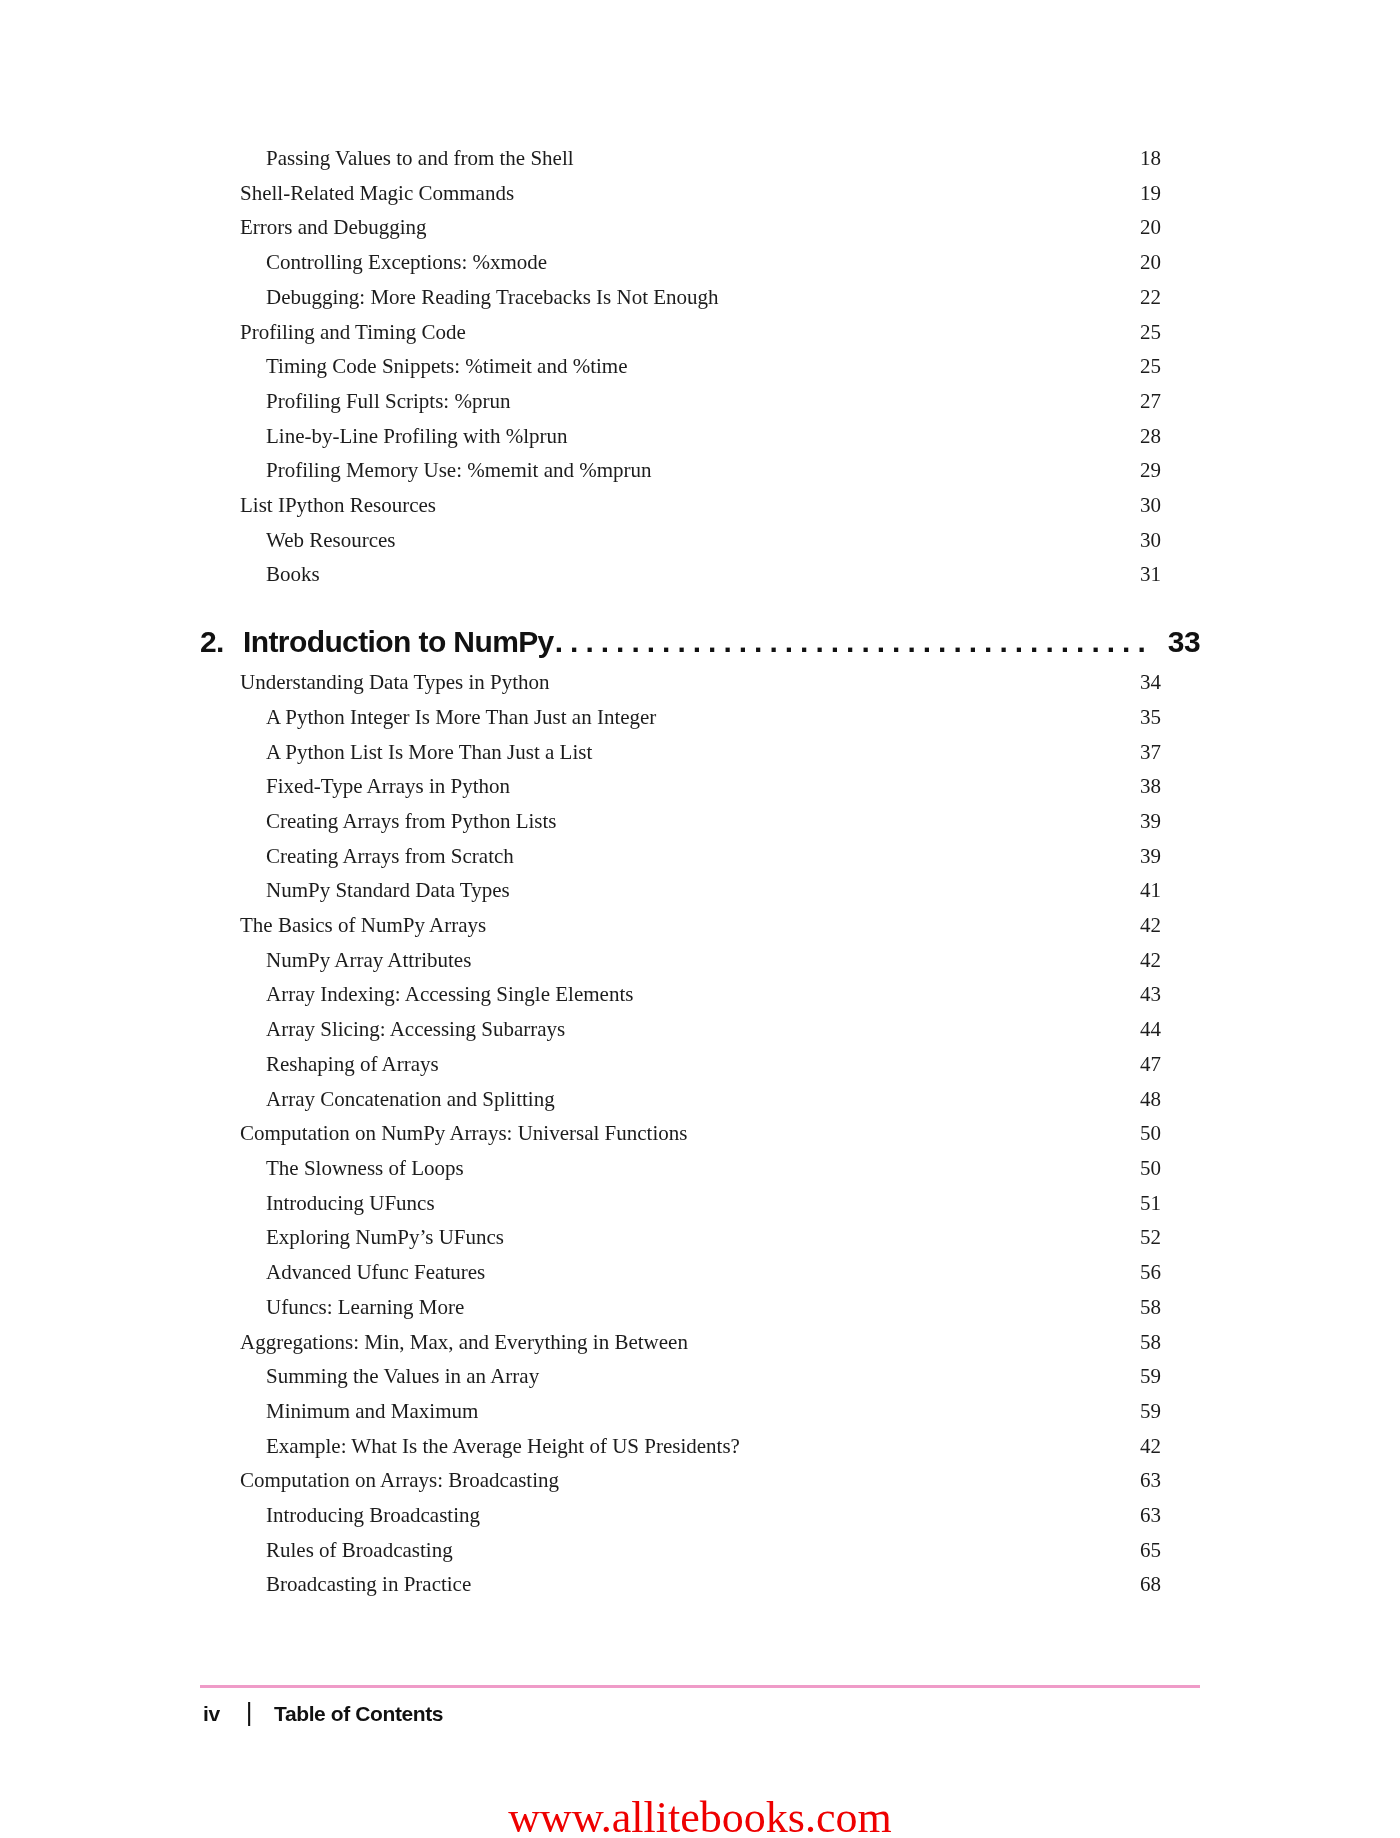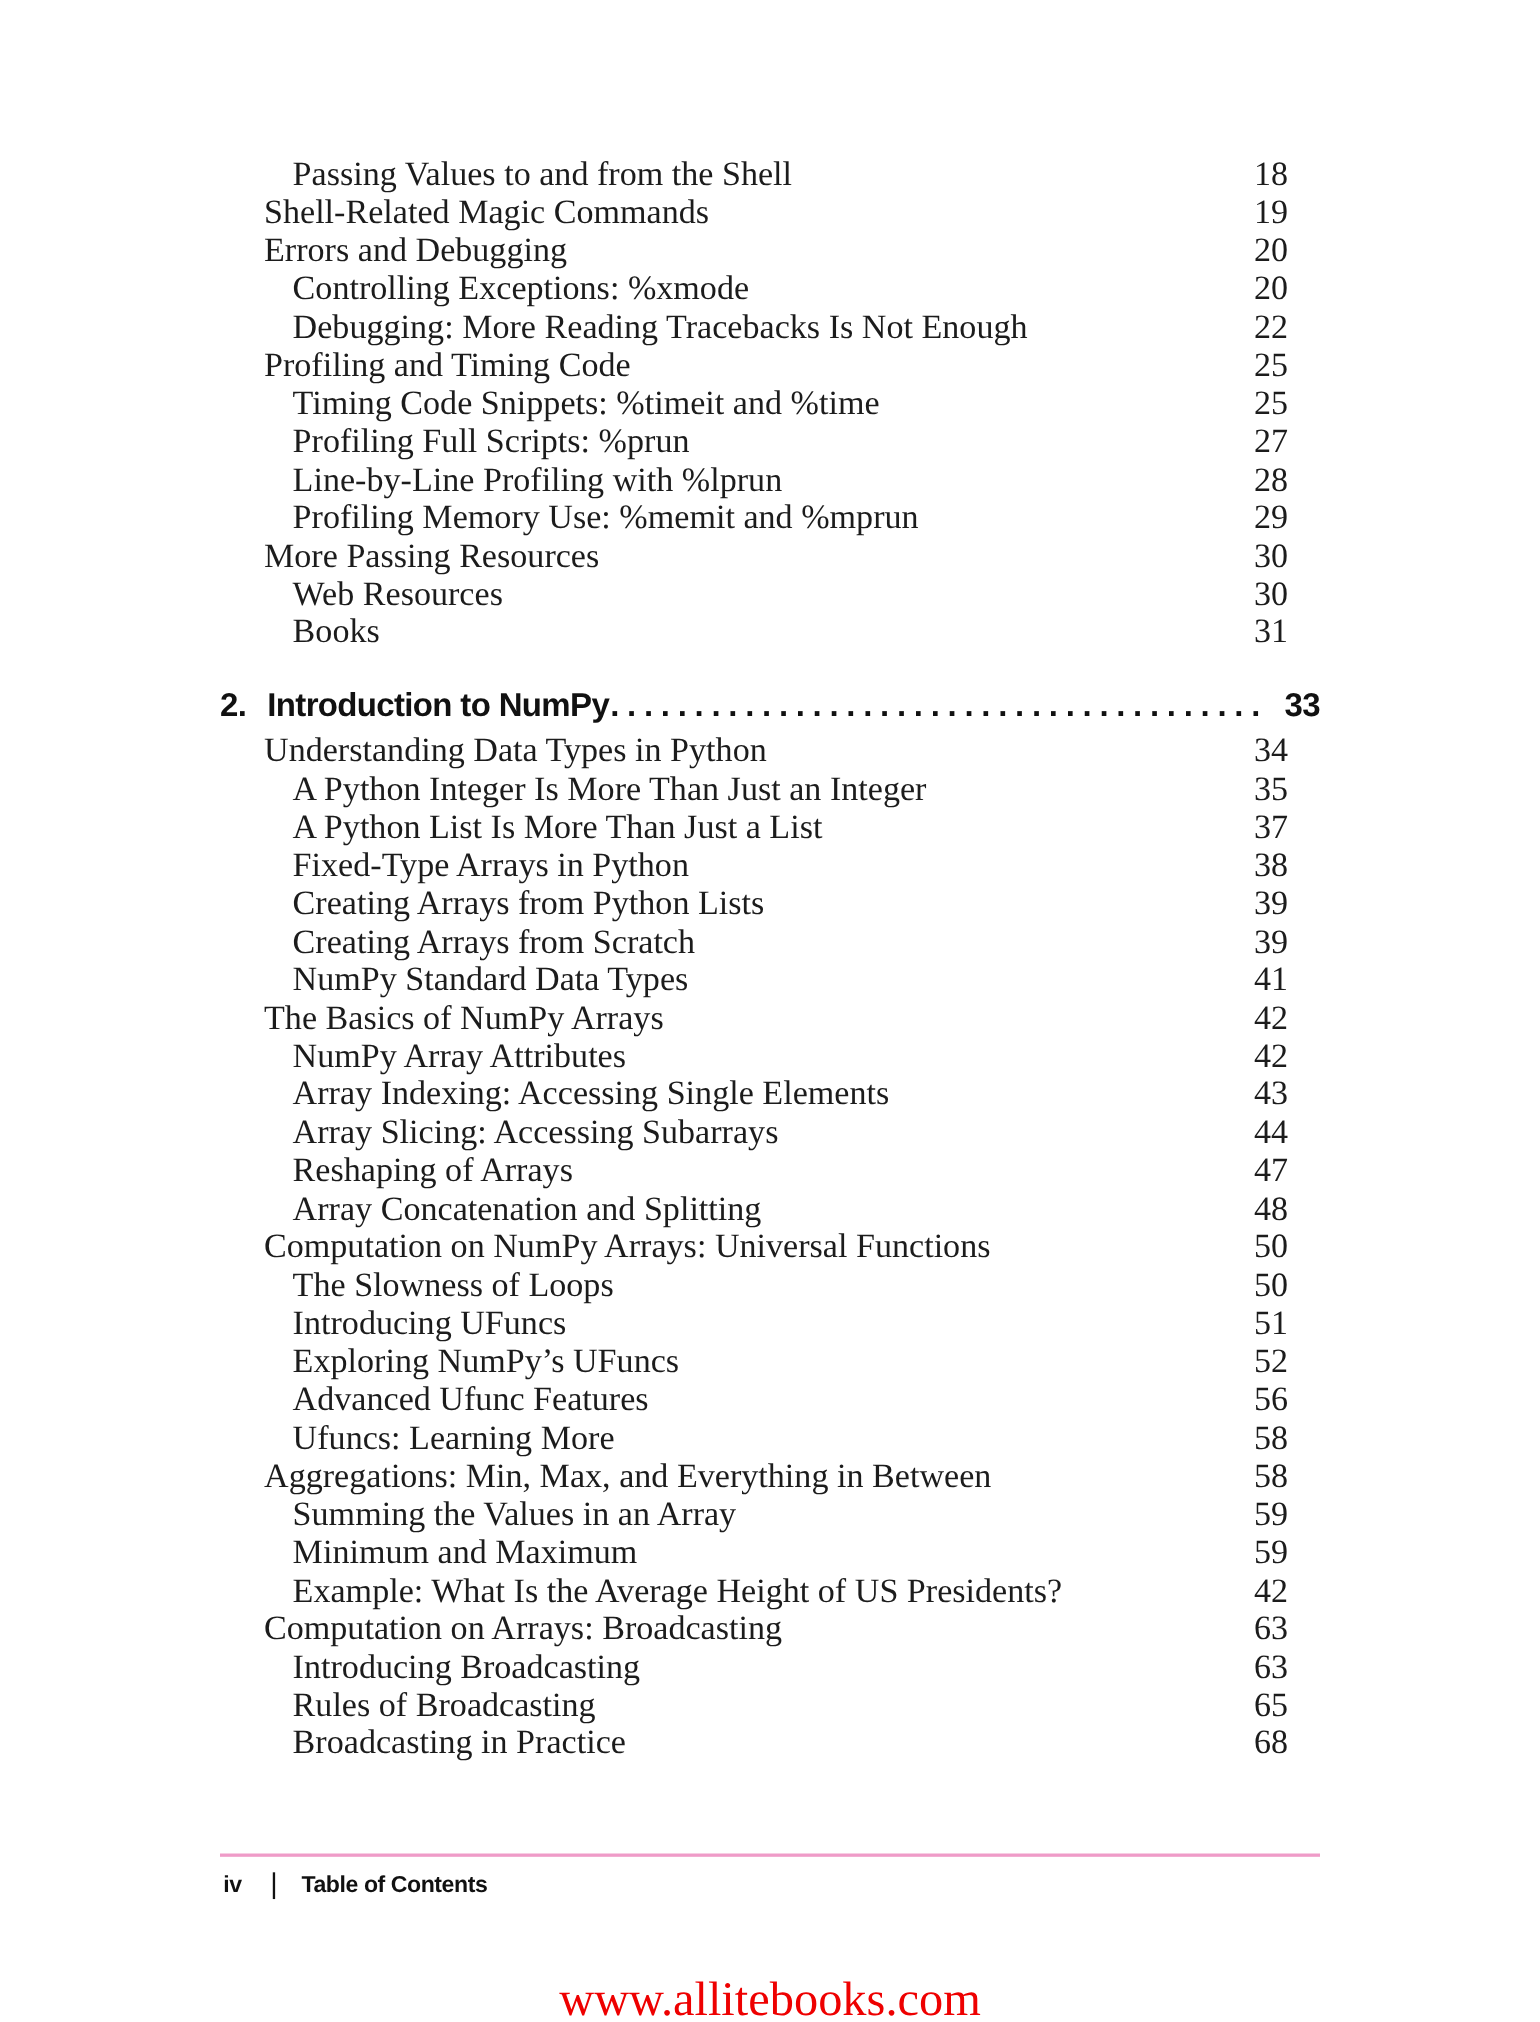--- a/index.html
+++ b/index.html
@@ -18,21 +18,21 @@
   }
   .toc-block {
     position: absolute;
     left: 200px;
     top: 141px;
     width: 1000px;
   }
   .toc-row {
     display: flex;
     align-items: baseline;
-    font-size: 31px;
+    font-size: 21px;
     line-height: 34.7px;
     white-space: nowrap;
     gap: 34px;
   }
   .toc-row .lbl { flex: 0 1 auto; }
   .toc-row .pg {
     margin-left: auto;
     text-align: left;
     min-width: 60px;
   }
@@ -148,21 +148,21 @@
         </div>
         <div class="toc-row">
           <span class="lbl lv2">Line-by-Line Profiling with %lprun</span>
           <span class="pg">28</span>
         </div>
         <div class="toc-row">
           <span class="lbl lv2">Profiling Memory Use: %memit and %mprun</span>
           <span class="pg">29</span>
         </div>
         <div class="toc-row">
-          <span class="lbl lv1">More Passing Resources</span>
+          <span class="lbl lv1">List IPython Resources</span>
           <span class="pg">30</span>
         </div>
         <div class="toc-row">
           <span class="lbl lv2">Web Resources</span>
           <span class="pg">30</span>
         </div>
         <div class="toc-row">
           <span class="lbl lv2">Books</span>
           <span class="pg">31</span>
         </div>

